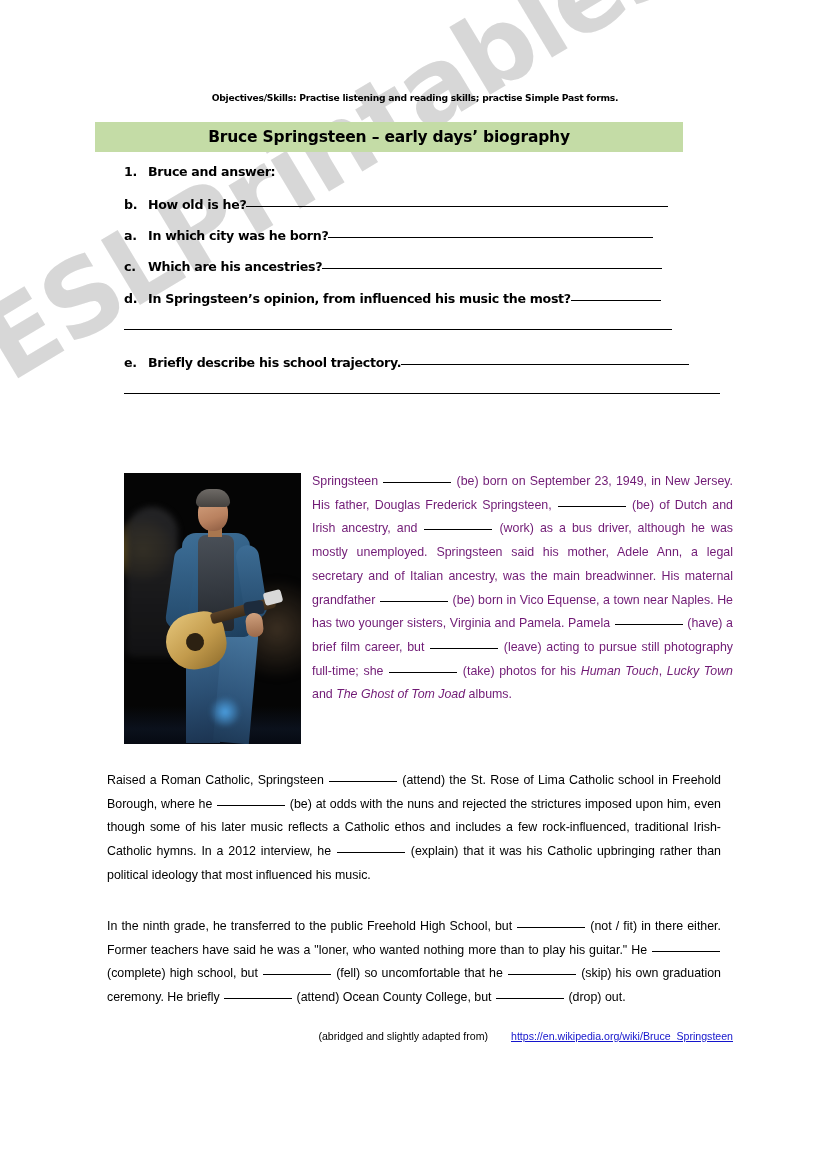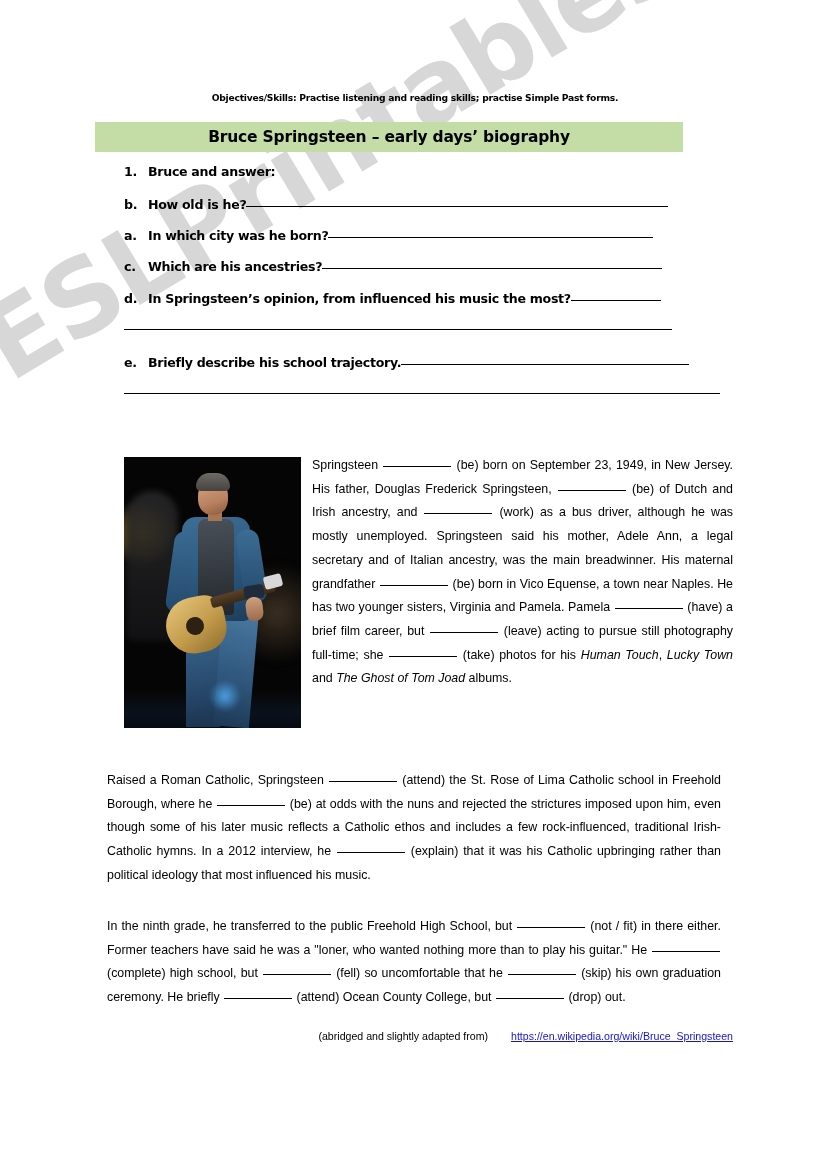--- a/index.html
+++ b/index.html
@@ -126,26 +126,26 @@
     display: block;
     border-bottom: 1.6px solid #000;
     height: 0;
     margin-top: 24px;
   }
 
   
   .body-block {
     position: absolute;
     left: 95px;
-    top: 454px;
+    top: 470px;
     width: 638px;
     font-family: "Liberation Sans", sans-serif;
     font-size: 12.4px;
     line-height: 23.7px;
-    color: #000000;
+    color: #701a75;
     text-align: justify;
   }
 
   .photo {
     float: left;
     width: 177px;
     height: 271px;
     margin: 3px 11px 6px 29px;
     background: #050505;
     position: relative;

